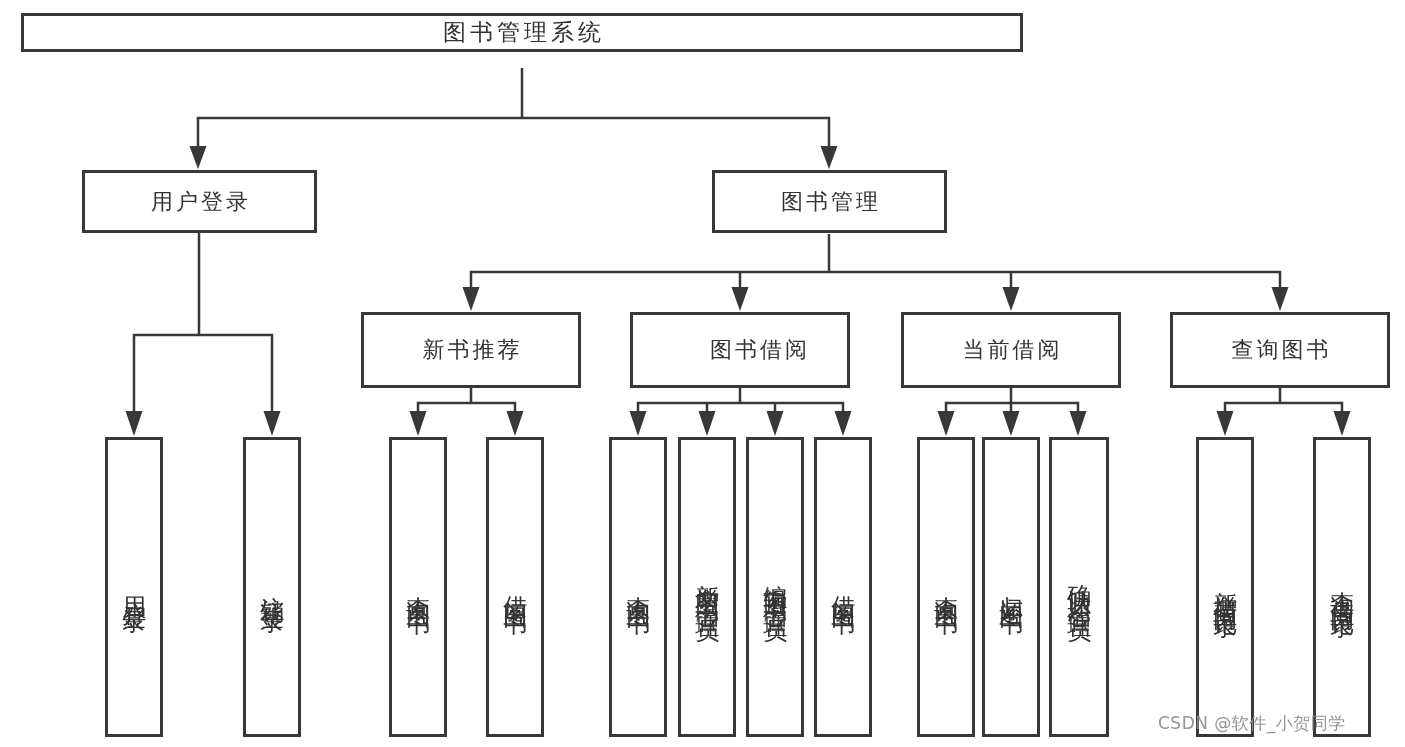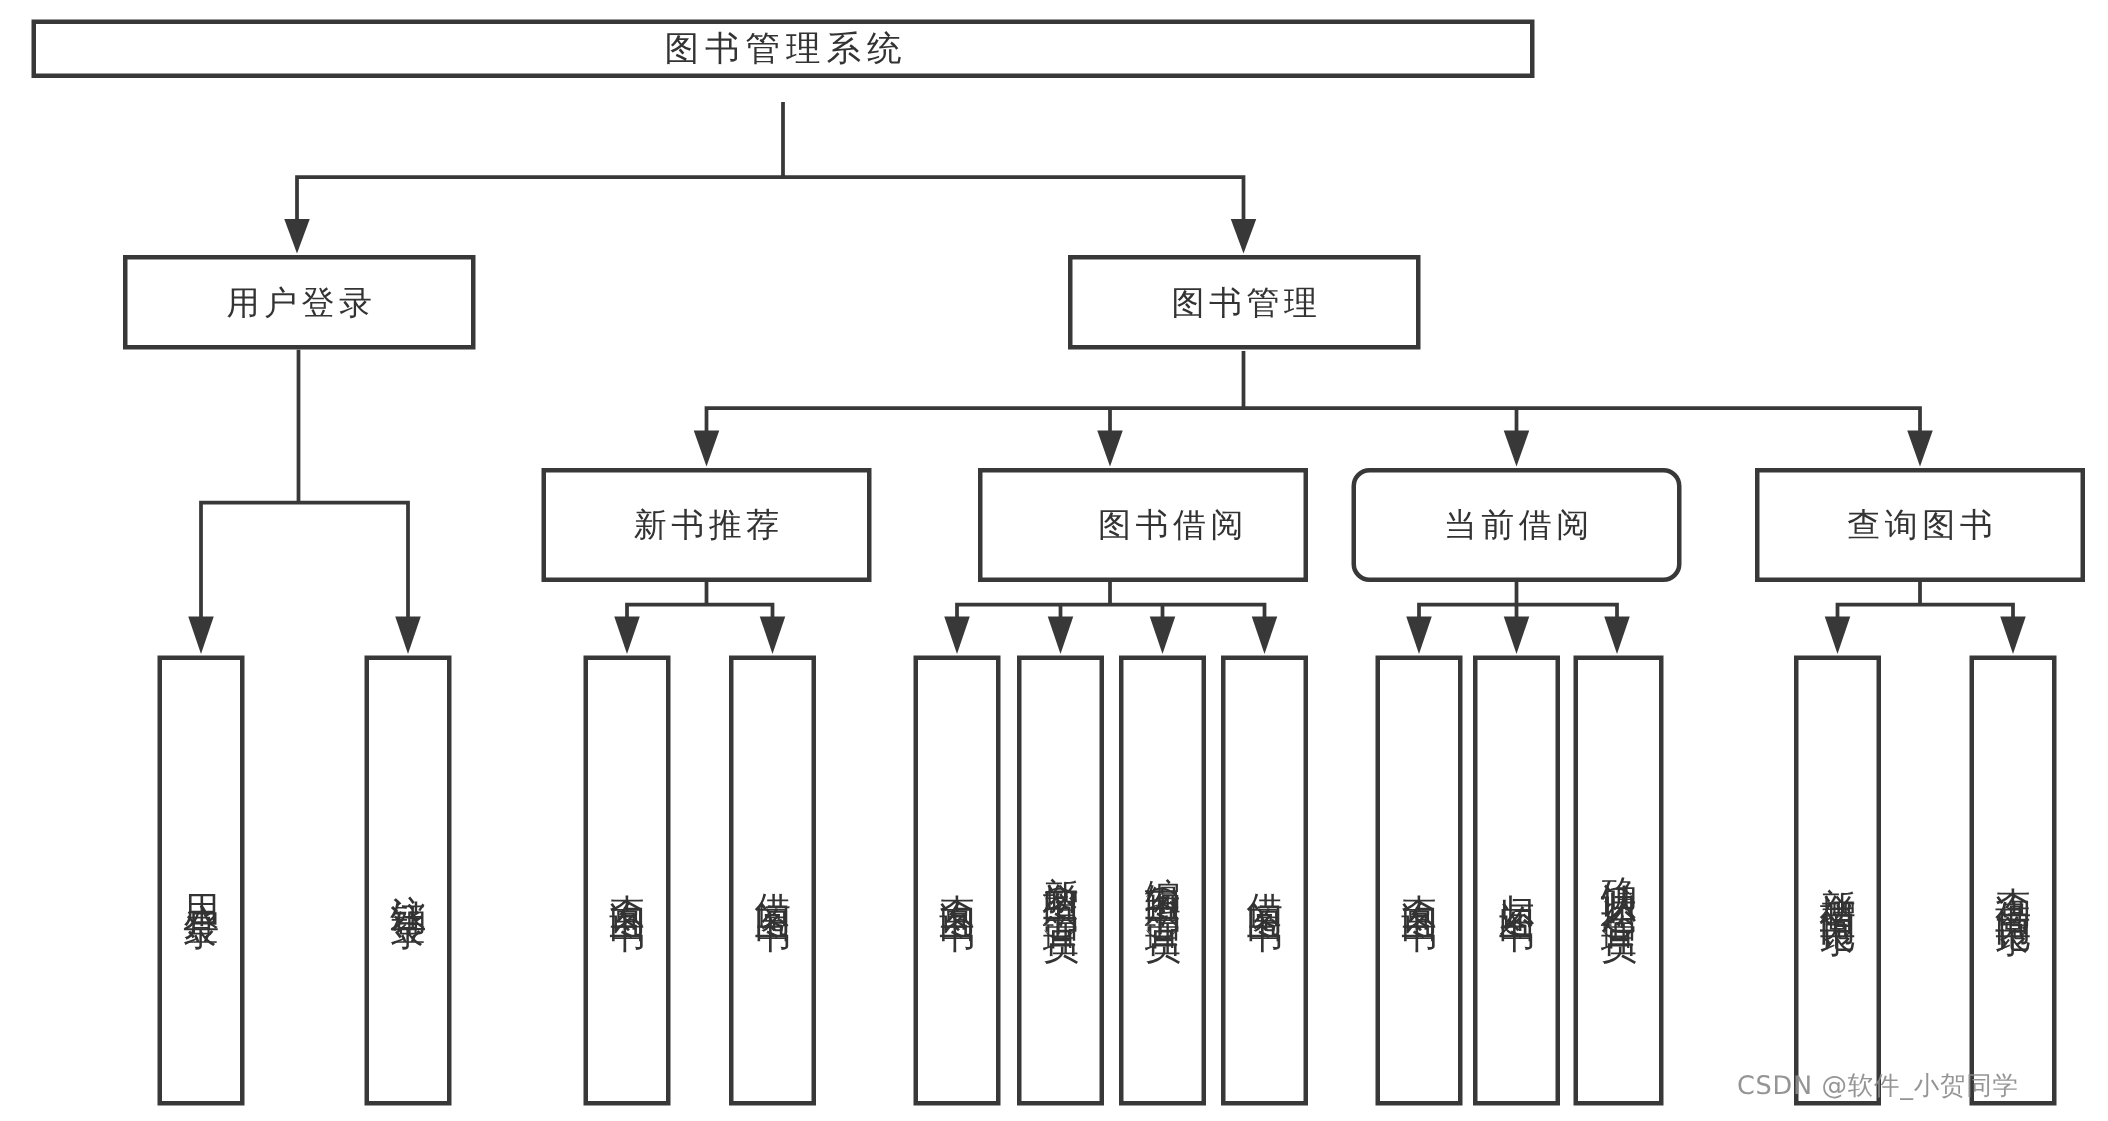--- a/index.html
+++ b/index.html
@@ -130,24 +130,24 @@
   <div class="node lvl2" style="left:82px;">
     <span class="lbl">用户登录</span>
   </div>
   <div class="node lvl2" style="left:712px;">
     <span class="lbl">图书管理</span>
   </div>
 
   <div class="node lvl3" style="left:361px;">
     <span class="lbl">新书推荐</span>
   </div>
-  <div class="node lvl3" style="left:652px;padding-left:37px;">
+  <div class="node lvl3" style="left:630px;padding-left:37px;">
     <span class="lbl">图书借阅</span>
   </div>
-  <div class="node lvl3" style="left:901px;border-radius:12px;">
+  <div class="node lvl3" style="left:901px;">
     <span class="lbl">当前借阅</span>
   </div>
   <div class="node lvl3" style="left:1170px;">
     <span class="lbl">查询图书</span>
   </div>
 
   <div class="node vcol" style="left:105px;">
     <span class="lbl">用户登录</span>
   </div>
   <div class="node vcol" style="left:243px;">

